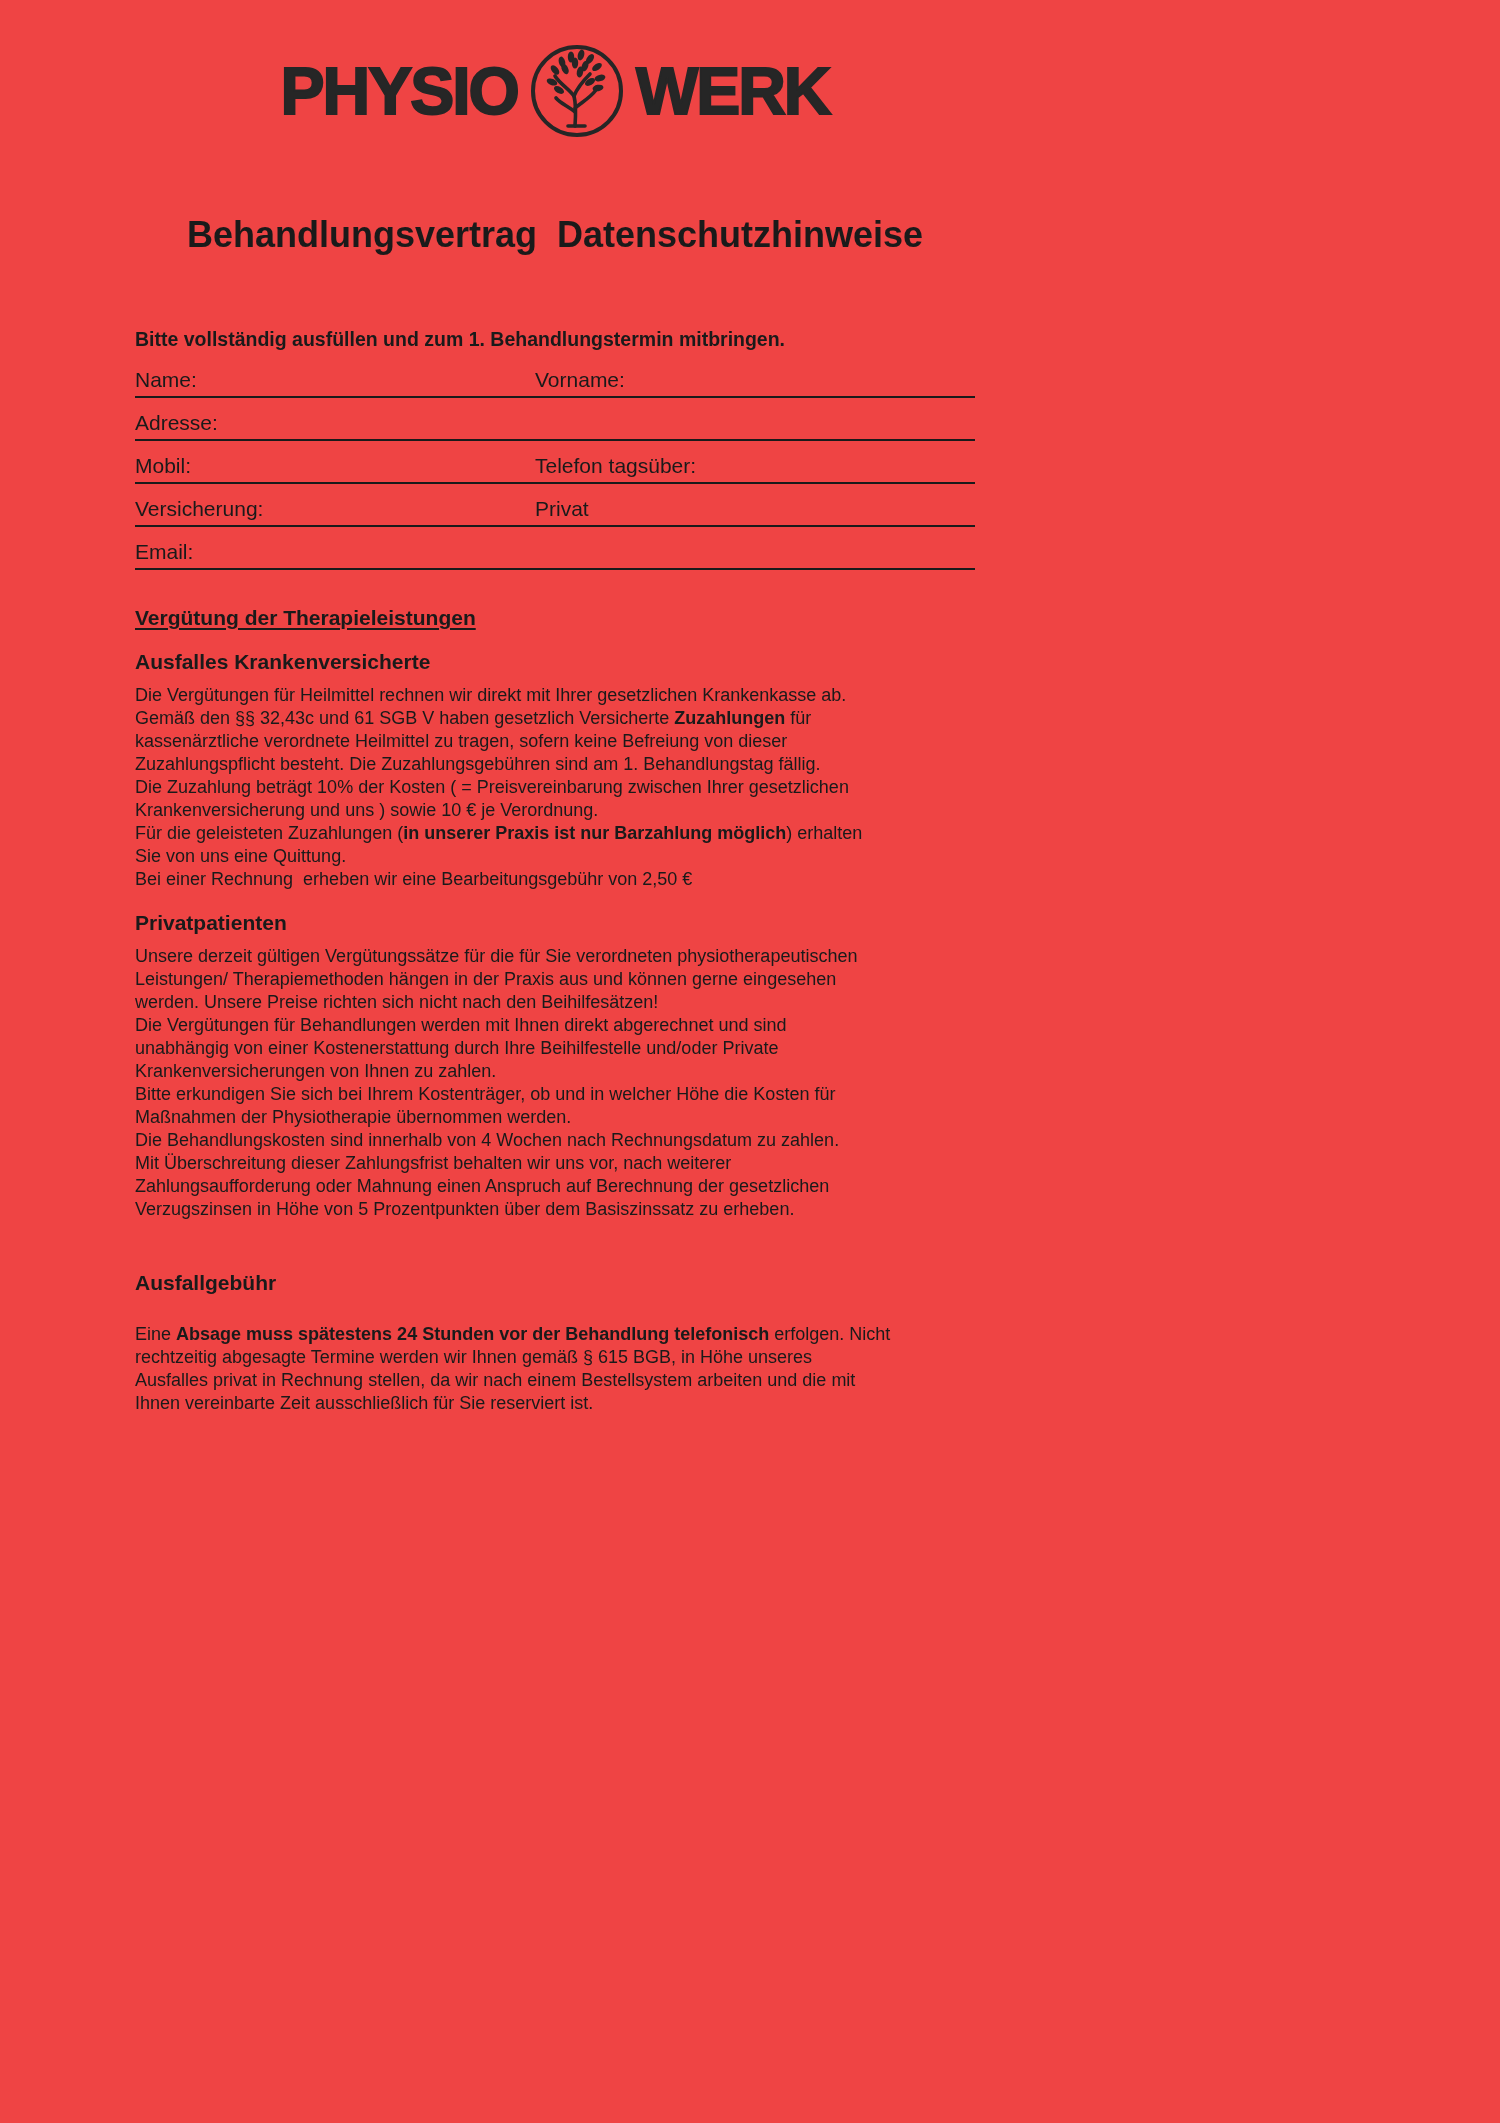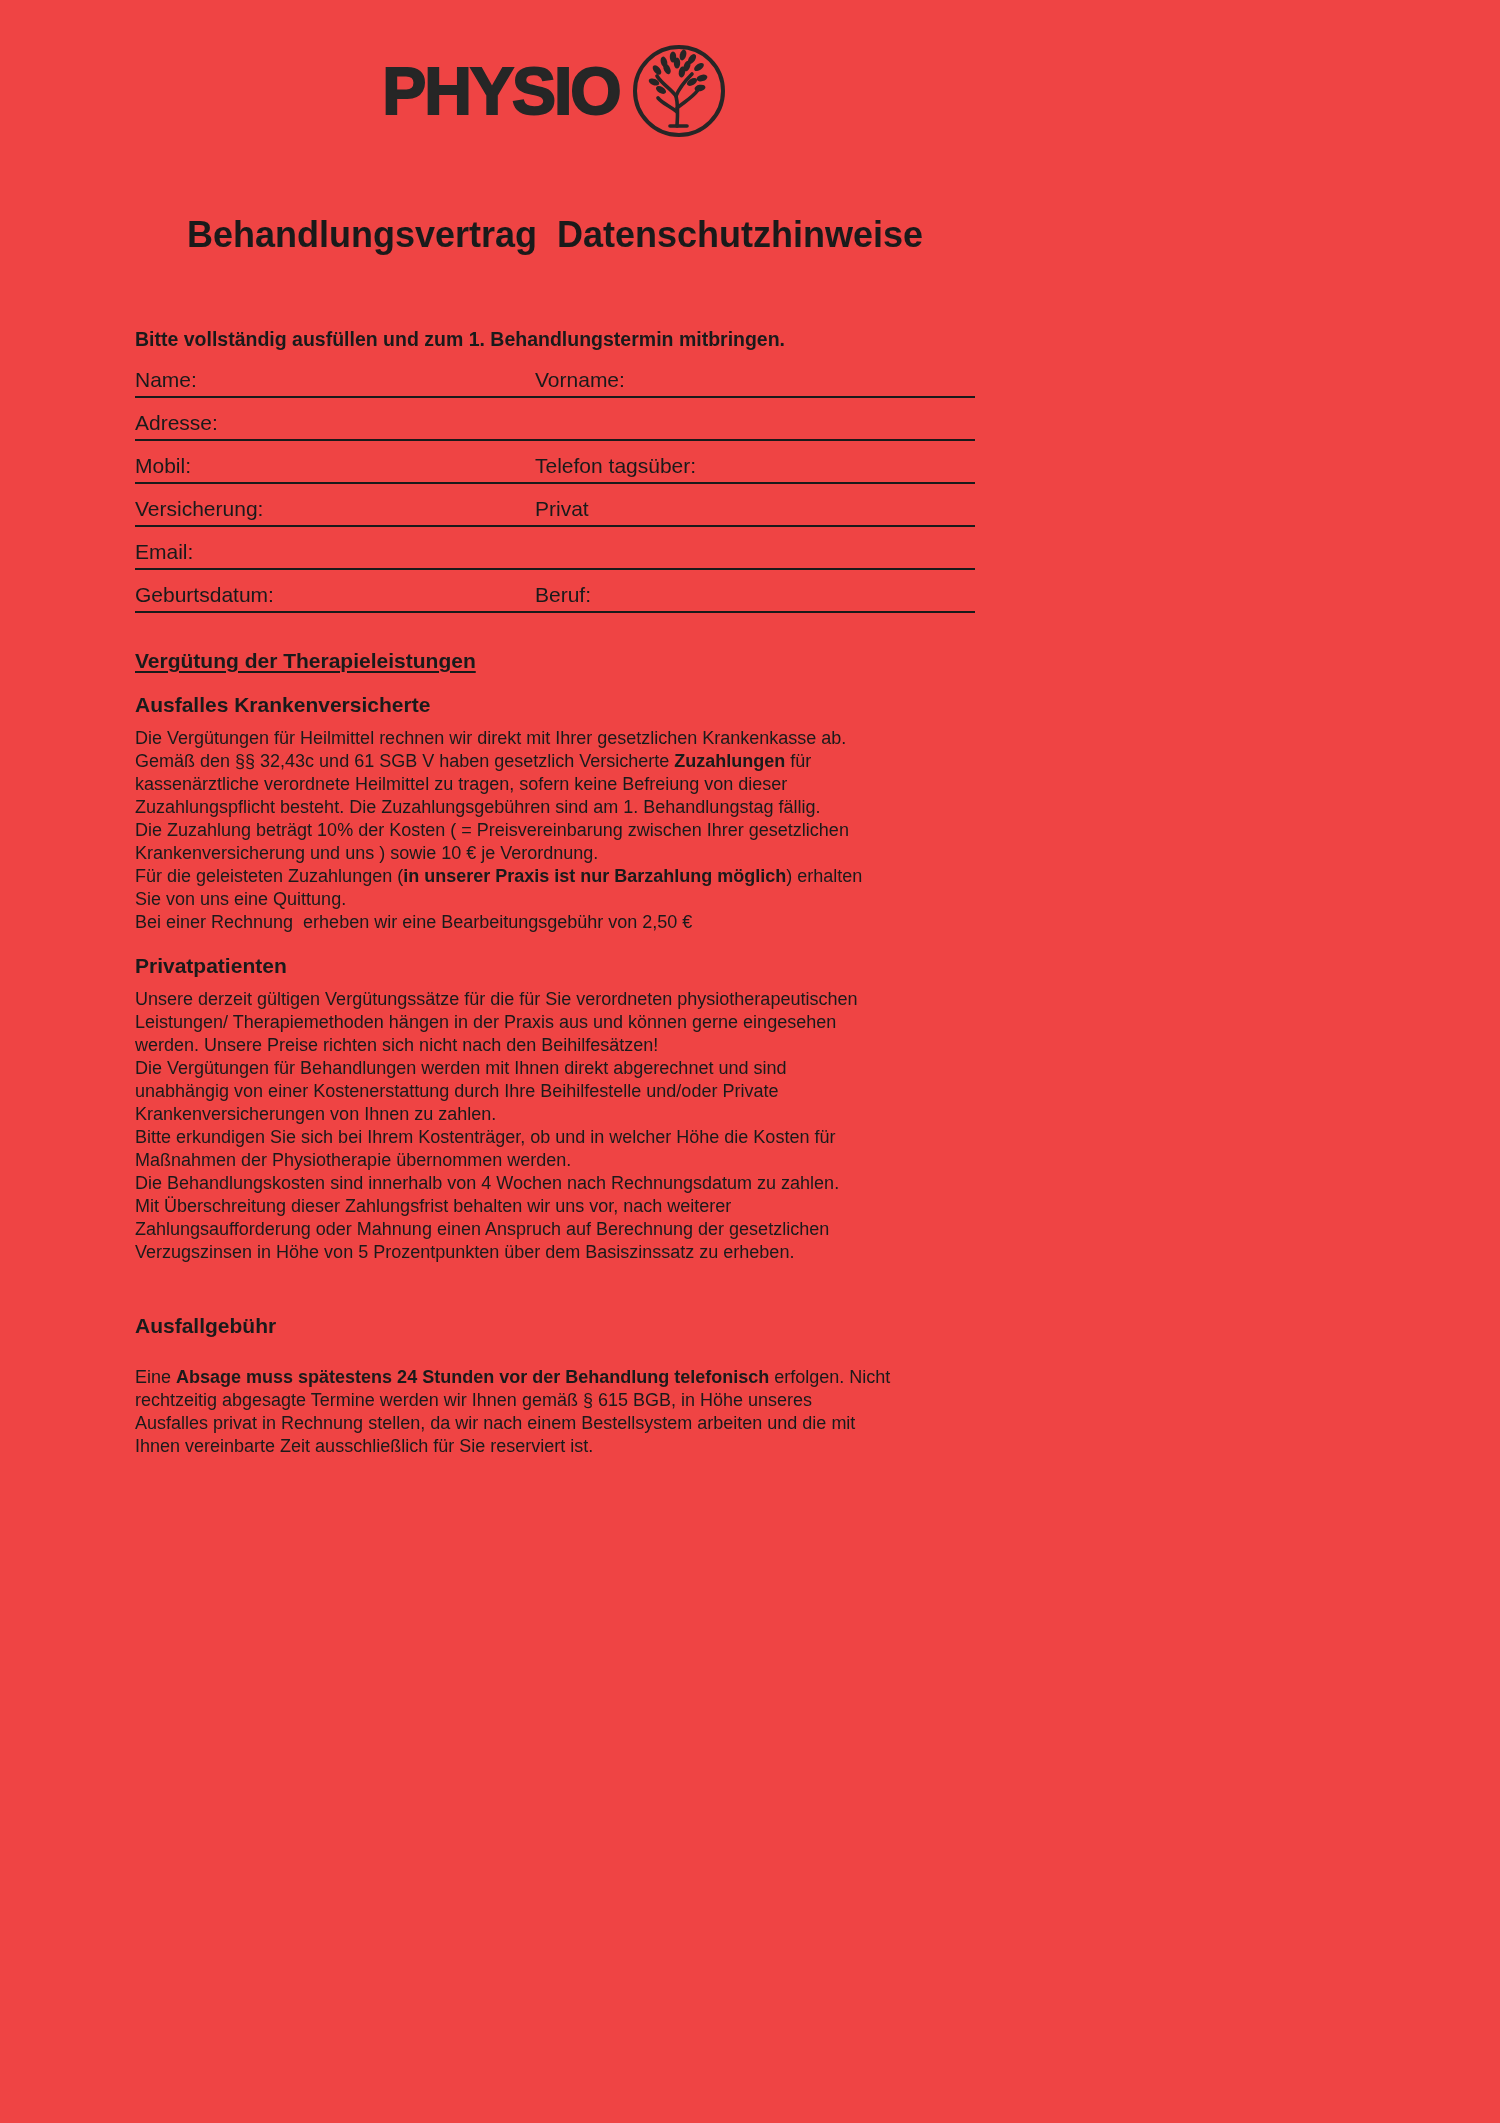--- a/index.html
+++ b/index.html
@@ -105,20 +105,21 @@
             <ellipse cx="47" cy="21" rx="3.2" ry="5.5" transform="rotate(0 47 21)"></ellipse>
             <ellipse cx="37" cy="27" rx="3.2" ry="5.5" transform="rotate(-25 37 27)"></ellipse>
             <ellipse cx="70" cy="46" rx="3.2" ry="5.5" transform="rotate(80 70 46)"></ellipse>
             <ellipse cx="24" cy="40" rx="3.2" ry="5.5" transform="rotate(-70 24 40)"></ellipse>
             <ellipse cx="31" cy="48" rx="3.2" ry="5.5" transform="rotate(-60 31 48)"></ellipse>
             <ellipse cx="62" cy="40" rx="3.2" ry="5.5" transform="rotate(60 62 40)"></ellipse>
             <ellipse cx="52" cy="30" rx="3.2" ry="5.5" transform="rotate(10 52 30)"></ellipse>
           </g>
         </svg>
       </span>
+      <span class="logo-word">WERK</span>
     </header>
 
     <h1 class="title">Behandlungsvertrag  Datenschutzhinweise</h1>
 
     <p class="instruction">Bitte vollständig ausfüllen und zum 1. Behandlungstermin mitbringen.</p>
 
     <div class="form">
 
       <div class="form-row">
         <span class="fcell fixed">
@@ -160,30 +161,20 @@
         </span>
       </div>
 
       <div class="form-row">
         <span class="fcell grow">
           <span class="flabel">Email: </span>
           <span class="fblank"></span>
         </span>
       </div>
 
-      <div class="form-row">
-        <span class="fcell fixed">
-          <span class="flabel">Geburtsdatum:</span>
-          <span class="fblank"></span>
-        </span>
-        <span class="fcell grow">
-          <span class="flabel">Beruf:</span>
-          <span class="fblank"></span>
-        </span>
-      </div>
 
     </div>
 
     <h2 class="sec-heading">Vergütung der Therapieleistungen</h2>
 
     <h3 class="sub-heading">Ausfalles Krankenversicherte</h3>
     <p class="para"><span>Die Vergütungen für Heilmittel rechnen wir direkt mit Ihrer gesetzlichen Krankenkasse ab.
 Gemäß den §§ 32,43c und 61 SGB V haben gesetzlich Versicherte </span><span class="b">Zuzahlungen</span><span> für
 kassenärztliche verordnete Heilmittel zu tragen, sofern keine Befreiung von dieser
 Zuzahlungspflicht besteht. Die Zuzahlungsgebühren sind am 1. Behandlungstag fällig.

